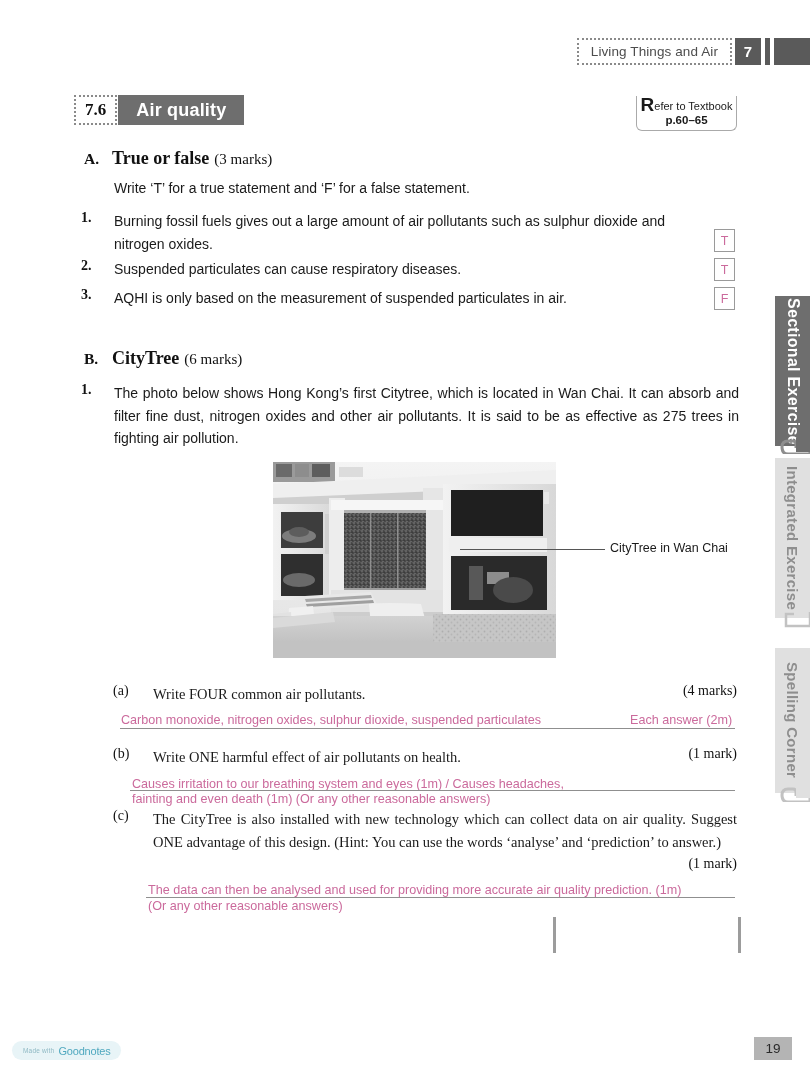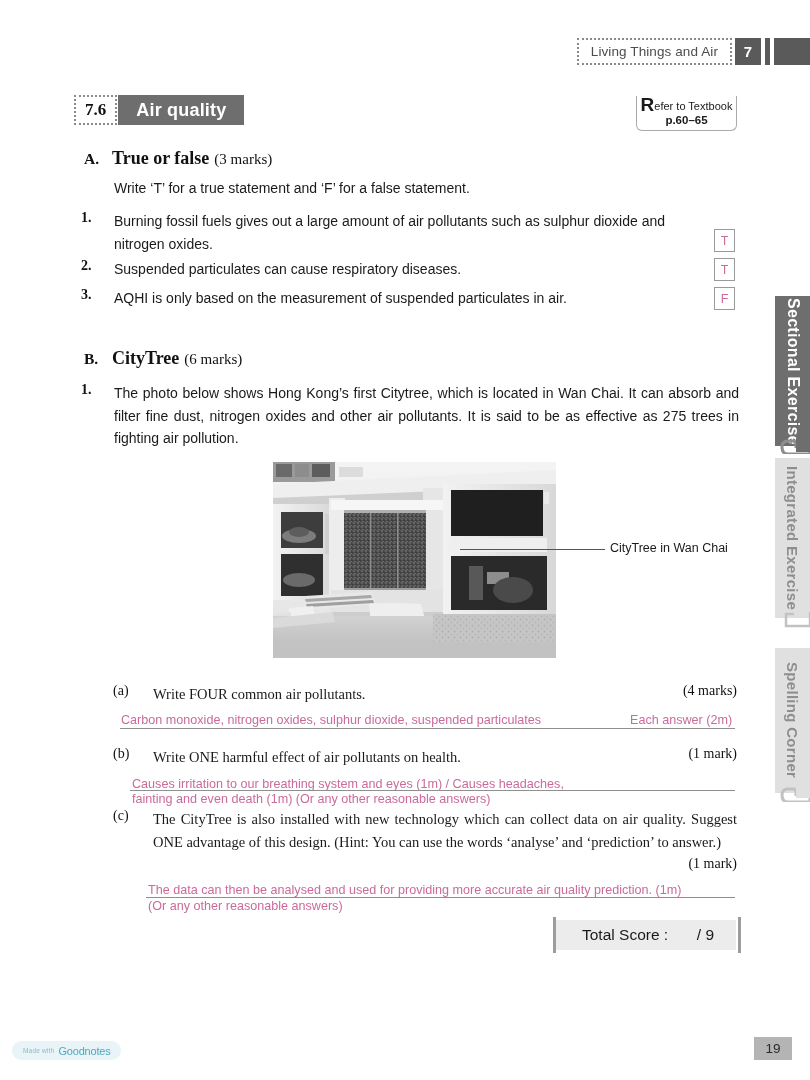--- a/index.html
+++ b/index.html
@@ -549,24 +549,20 @@
   <div class="subq" style="left:113px; top:808px; width:624px;">
     <span class="subq-letter">(c)</span>
     <span class="subq-text justify">The CityTree is also installed with new technology which can collect data on air quality. Suggest ONE advantage of this design. (Hint: You can use the words ‘analyse’ and ‘prediction’ to answer.)</span>
   </div>
   <div class="subq-marks" style="left:600px; top:856px; width:137px;">(1 mark)</div>
   <div class="ans" style="left:148px; top:881px;">The data can then be analysed and used for providing more accurate air quality prediction. (1m)</div>
   <div class="ans-rule" style="left:146px; top:897px; width:589px;"></div>
   <div class="ans" style="left:148px; top:897px;">(Or any other reasonable answers)</div>
 
   <div class="ts-bracket" style="left:553px;"></div>
-  <div class="total-score">
-    <span>Total Score :</span>
-    <span>/ 9</span>
-  </div>
   <div class="ts-bracket" style="left:738px;"></div>
 
   <div class="side-tab side-tab-active" style="top:296px; height:150px; width:35px;">
     <span>Sectional Exercise</span>
   </div>
   <svg class="tab-hook" style="top:438px;" viewBox="0 0 30 16">
     <path d="M30 0 L30 16 L8 16 Q2 16 2 9 Q2 3 8 3 L13 3 Q16 3 16 6 L16 10" fill="none" stroke="#8e8e8e" stroke-width="3"></path>
     <rect x="16" y="0" width="14" height="14" fill="#6e6e6e"></rect>
   </svg>
 

